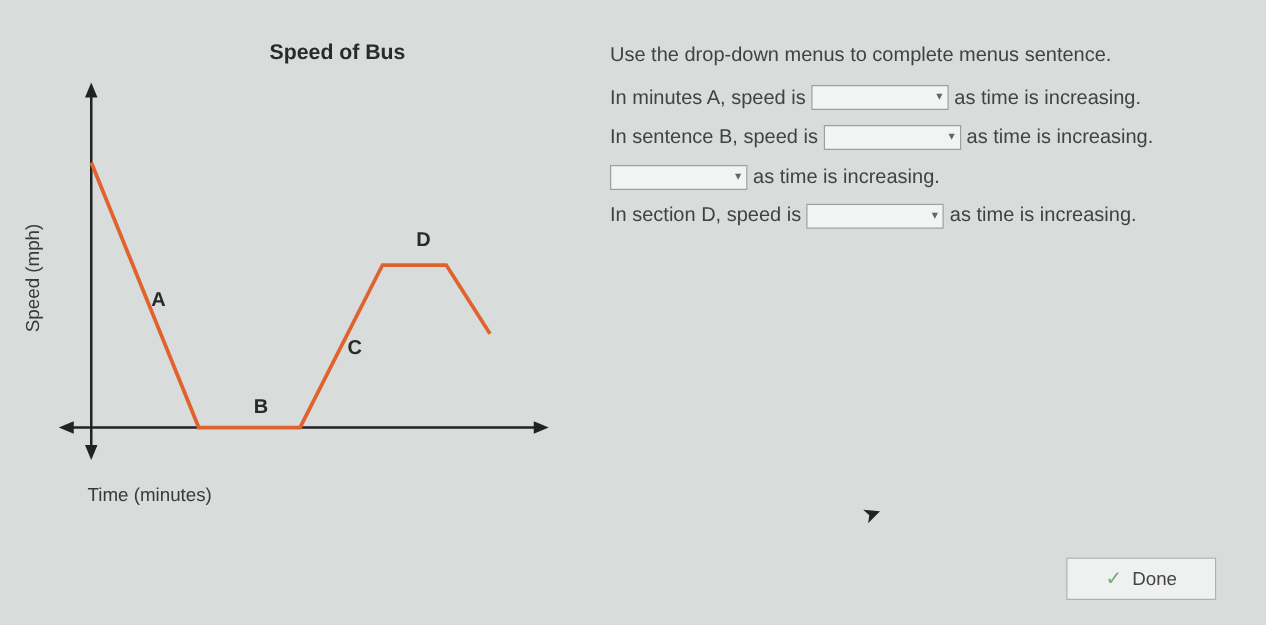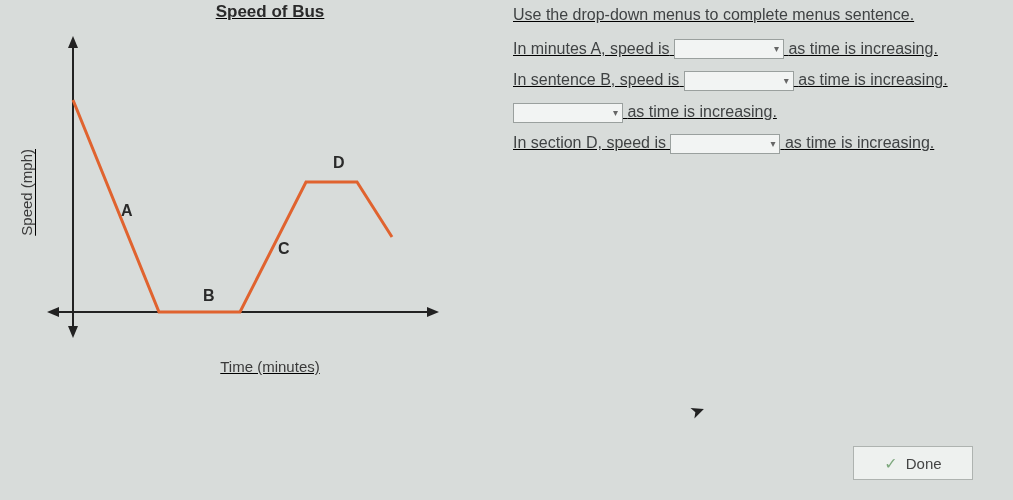--- a/index.html
+++ b/index.html
@@ -6,23 +6,22 @@
     body {
       font-family: Arial, sans-serif;
       background: #d8dcda;
       width: 1013px;
       height: 500px;
       overflow: hidden;
       position: relative;
     }
     .content-wrap {
       display: flex;
-      padding: 2px 30px 10px 10px;
-      gap: 43px;
-      text-decoration: underline;
+      padding: 32px 30px 10px 10px;
+      gap: 18px;
     }
     .chart-area {
       width: 460px;
       position: relative;
     }
     .chart-title {
       font-weight: bold;
       font-size: 17px;
       color: #2a2a2a;
       text-align: center;
@@ -40,21 +39,20 @@
       color: #3a3a3a;
       padding: 0 8px;
       font-weight: 500;
     }
     .plot {
       position: relative;
       width: 400px;
       height: 320px;
     }
     .xlabel {
-      text-align: center;
       font-size: 15px;
       color: #3a3a3a;
       margin-left: 60px;
       margin-top: 6px;
       font-weight: 500;
     }
     .segment-label {
       position: absolute;
       font-weight: bold;
       font-size: 16px;

